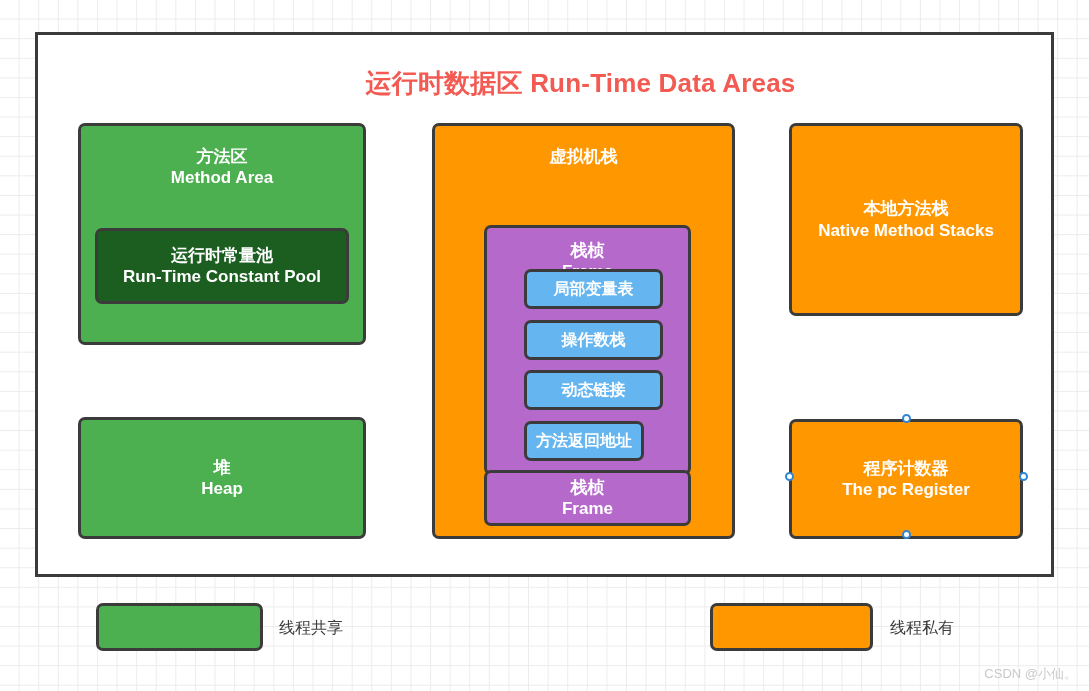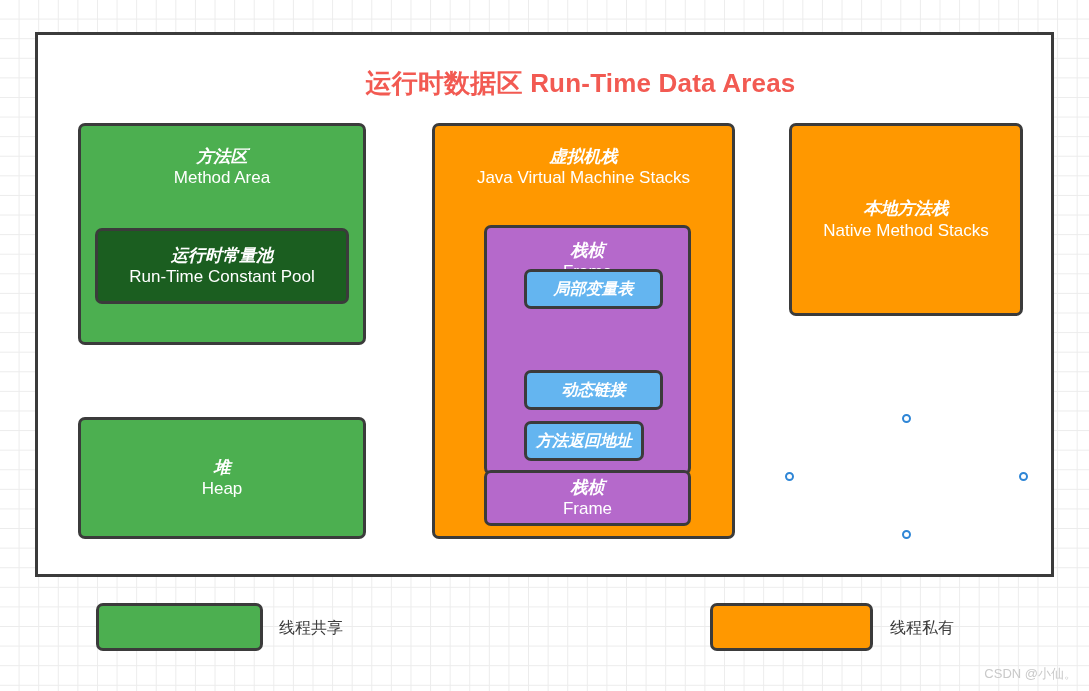--- a/index.html
+++ b/index.html
@@ -56,22 +56,22 @@
     border-radius: 7px;
     color: #ffffff;
     display: flex;
     flex-direction: column;
     align-items: center;
     justify-content: center;
     text-align: center;
     line-height: 1.25;
     font-size: 17px;
   }
-  .node .cn { display: block; font-weight: bold; font-style: italic; }
-  .node .en { display: block; font-weight: normal; }
+  .node .cn { display: block; font-weight: bold; }
+  .node .en { display: block; font-weight: bold; }
 
   .green      { background: #4caf50; }
   .darkgreen  { background: #1b5e20; margin-top: 12px; }
   .orange     { background: #ff9800; }
   .purple     { background: #b569cb; }
   .blue       { background: #64b5f0; }
 
   
   #method-area      { left: 78px;  top: 123px; width: 288px; height: 222px; justify-content: flex-start; padding-top: 20px; }
   #constant-pool    { left: 95px;  top: 216px; width: 254px; height: 76px; }
@@ -153,48 +153,54 @@
     <span class="en">Run-Time Constant Pool</span>
   </div>
 
   <div class="node green" id="heap">
     <span class="cn">堆</span>
     <span class="en">Heap</span>
   </div>
 
   <div class="node orange" id="jvm-stacks">
     <span class="cn">虚拟机栈</span>
-    <span class="en">Java Virtual Machine Stacks</span>
   </div>
 
   <div class="node purple" id="frame-top">
     <span class="cn">栈桢</span>
     <span class="en">Frame</span>
   </div>
 
   <div class="node blue" id="local-vars">
     <span class="cn">局部变量表</span>
   </div>
+  <div class="node blue" id="operand-stack">
+    <span class="cn">操作数栈</span>
+  </div>
   <div class="node blue" id="dynamic-link">
     <span class="cn">动态链接</span>
   </div>
   <div class="node blue" id="return-address">
     <span class="cn">方法返回地址</span>
   </div>
 
   <div class="node purple" id="frame-bottom">
     <span class="cn">栈桢</span>
     <span class="en">Frame</span>
   </div>
 
   <div class="node orange" id="native-stacks">
     <span class="cn">本地方法栈</span>
     <span class="en">Native Method Stacks</span>
   </div>
 
+  <div class="node orange" id="pc-register">
+    <span class="cn">程序计数器</span>
+    <span class="en">The pc Register</span>
+  </div>
 
   <div class="handle" id="handle-top"></div>
   <div class="handle" id="handle-bottom"></div>
   <div class="handle" id="handle-left"></div>
   <div class="handle" id="handle-right"></div>
 
   <div class="legend-swatch green" id="legend-shared-swatch"></div>
   <div class="legend-label" id="legend-shared-label">线程共享</div>
 
   <div class="legend-swatch orange" id="legend-private-swatch"></div>

